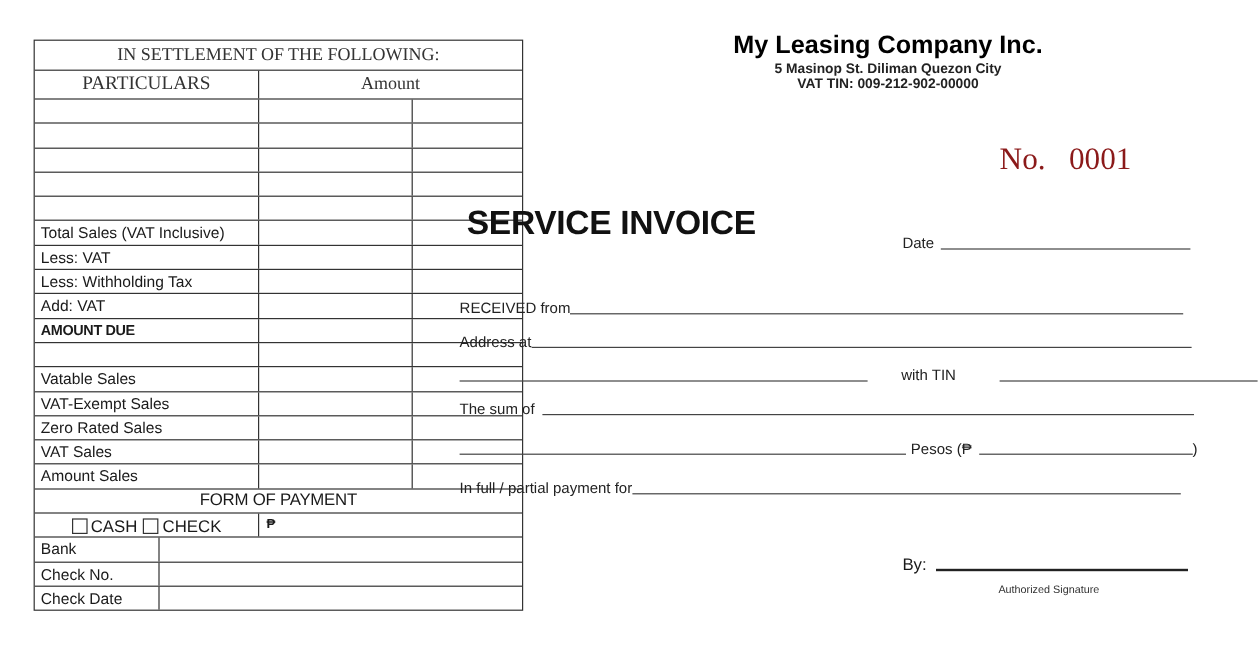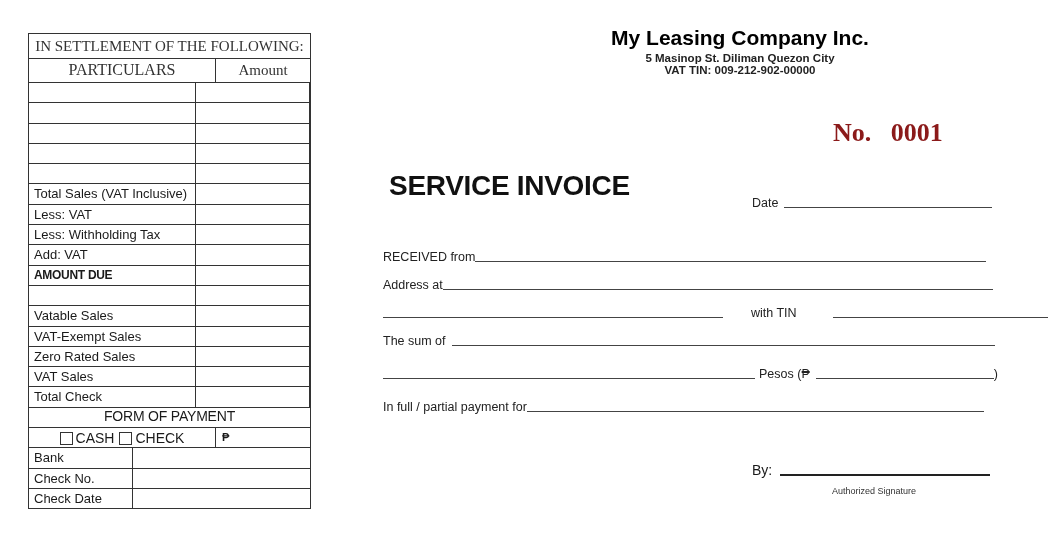--- a/index.html
+++ b/index.html
@@ -1,20 +1,20 @@
 <!DOCTYPE html>
 <html><head>
 <meta charset="utf-8">
 <style>
   * { box-sizing: border-box; margin: 0; padding: 0; }
   html, body { width: 1048px; height: 557px; background: #ffffff; overflow: hidden; }
   body { position: relative; font-family: "Liberation Sans", sans-serif; color: #1a1a1a; }
 
   
-  .ledger { position: absolute; left: 28px; top: 33px; width: 283px; border: 1px solid #333; }
+  .ledger { position: absolute; left: 28px; top: 33px; width: 408px; border: 1px solid #333; }
   .ledger .row { position: relative; display: flex; border-top: 1px solid #333; height: 20.3px; }
   .ledger .row:first-child { border-top: none; }
   .ledger .c-part { width: 187px; border-right: 1px solid #333; font-size: 13px; padding-left: 5px; line-height: 19px; white-space: nowrap; overflow: hidden; }
   .ledger .c-amt { width: 128px; border-right: 1px solid #333; }
   .ledger .c-cts { flex: 1; }
   .ledger .bold { font-weight: bold; font-size: 12px; letter-spacing: -0.3px; }
 
   .ledger .hdr-title { height: 24px; justify-content: center; align-items: center; font-family: "Liberation Serif", serif; font-size: 15px; color: #333; }
   .ledger .hdr-cols { height: 24px; }
   .ledger .hdr-cols .h-part { width: 187px; border-right: 1px solid #333; text-align: center; font-family: "Liberation Serif", serif; font-size: 16px; line-height: 22px; color: #333; }
@@ -27,21 +27,21 @@
   .ledger .fop-choices .peso { flex: 1; font-size: 11px; font-weight: bold; padding-left: 6px; line-height: 19px; }
   .ledger .bank-lbl { width: 104px; border-right: 1px solid #333; font-size: 13px; padding-left: 5px; line-height: 19px; }
   .ledger .bank-val { flex: 1; }
 
   
   .company { position: absolute; left: 560px; top: 26px; width: 360px; text-align: center; }
   .company .name { font-size: 21px; font-weight: bold; color: #000000; }
   .company .addr { font-size: 11.5px; font-weight: bold; color: #222; margin-top: 2px; }
   .company .tin { font-size: 11.5px; font-weight: bold; color: #222; }
 
-  .invno { position: absolute; left: 833px; top: 118px; font-family: "Liberation Serif", serif; font-weight: bold; font-size: 26px; color: #8b1a1a; white-space: pre; }
+  .invno { position: absolute; left: 833px; top: 118px; font-family: "Liberation Serif", serif; font-weight: normal; font-size: 26px; color: #8b1a1a; white-space: pre; }
 
   .title { position: absolute; left: 389px; top: 170px; font-size: 28px; font-weight: bold; color: #111; letter-spacing: -0.3px; }
 
   .field { position: absolute; font-size: 12.5px; color: #222; display: flex; align-items: flex-end; white-space: nowrap; }
   .field .line { border-bottom: 1px solid #444; height: 1px; margin-bottom: 2px; }
 
   .by { position: absolute; left: 752px; top: 462px; display: flex; align-items: flex-end; }
   .by .lbl { font-size: 14px; font-weight: normal; }
   .by .line { width: 210px; border-bottom: 2px solid #222; margin-left: 8px; margin-bottom: 2px; }
   .sigcap { position: absolute; left: 832px; top: 486px; font-size: 9px; color: #333; }
@@ -128,21 +128,21 @@
       <div class="c-part">Zero Rated Sales</div>
       <div class="c-amt"></div>
       <div class="c-cts"></div>
     </div>
   <div class="row">
       <div class="c-part">VAT Sales</div>
       <div class="c-amt"></div>
       <div class="c-cts"></div>
     </div>
   <div class="row">
-      <div class="c-part">Total Check</div>
+      <div class="c-part">Amount Sales</div>
       <div class="c-amt"></div>
       <div class="c-cts"></div>
     </div>
 
   <div class="row fop-title">
     <span>FORM OF PAYMENT</span>
   </div>
   <div class="row fop-choices">
     <div class="choices">
       <span><span class="chk"></span><span>CASH</span></span>

